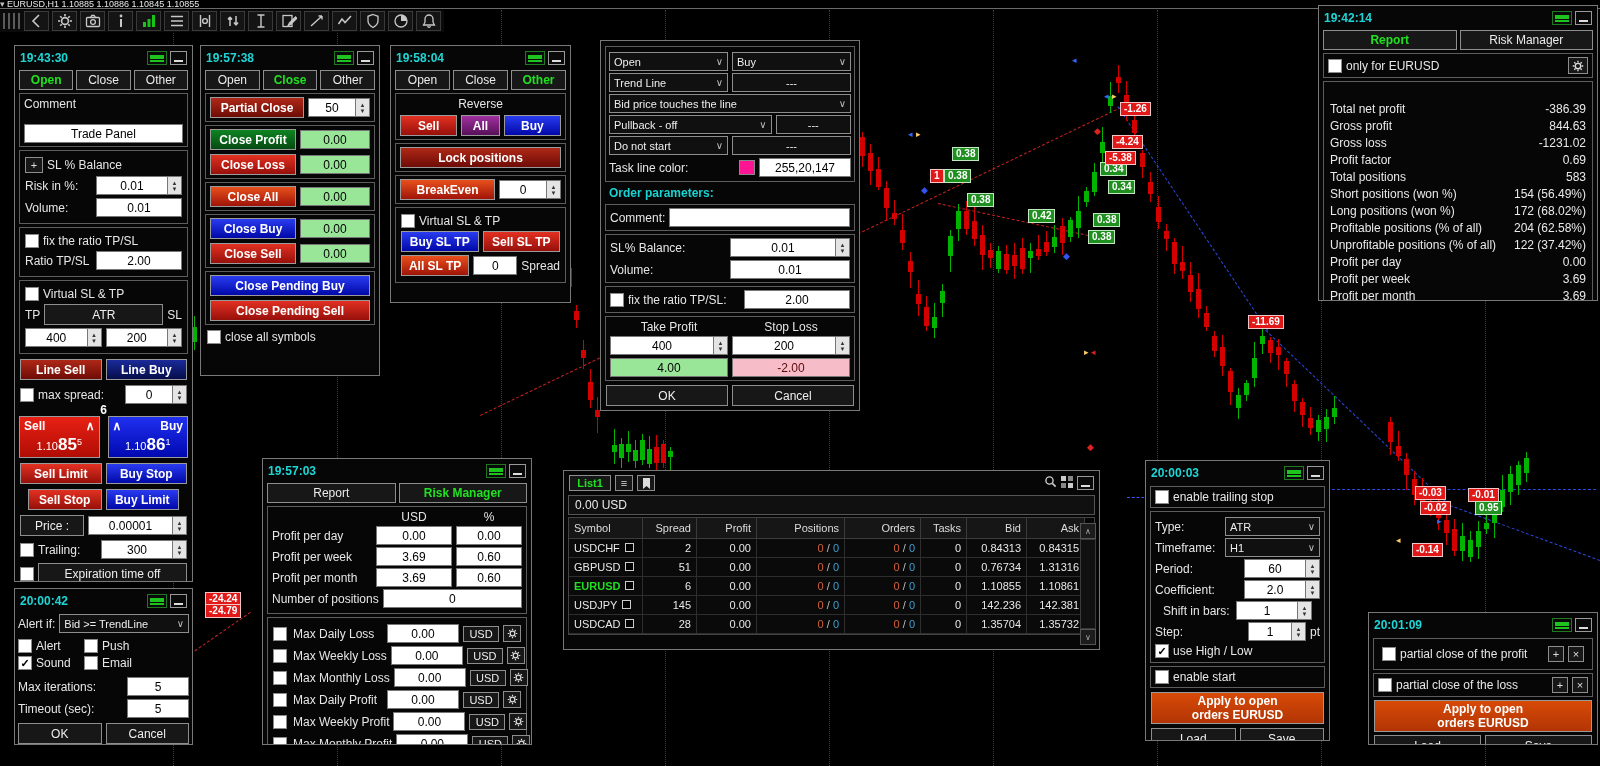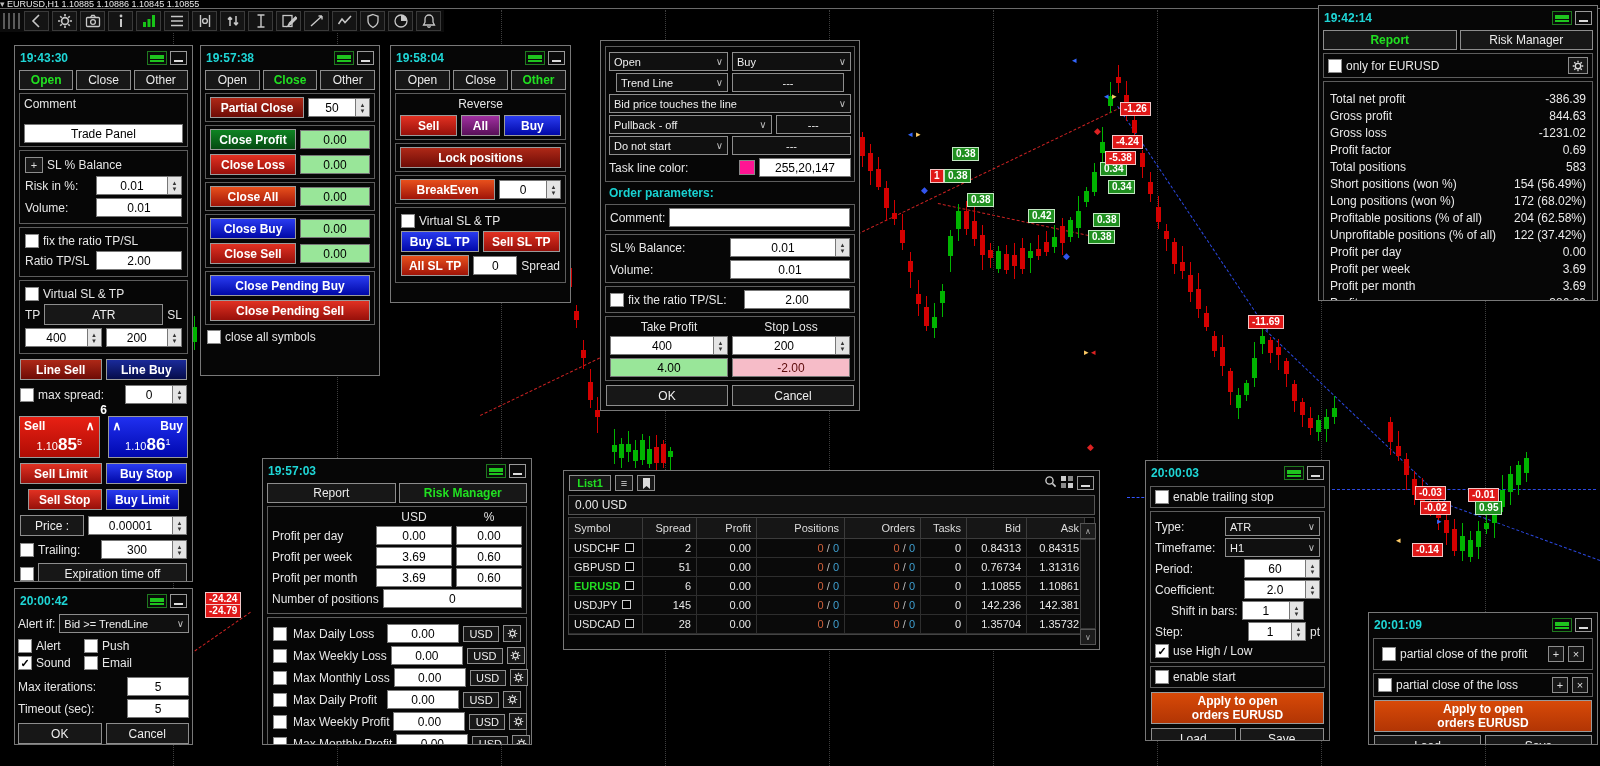--- a/index.html
+++ b/index.html
@@ -793,21 +793,21 @@
       <div class="row" style="margin:2px 0">
           <span class="dd" style="flex:1">
             <span>Open</span>
             <span class="cv">∨</span>
           </span>
         <span class="dd" style="flex:1">
             <span>Buy</span>
             <span class="cv">∨</span>
           </span>
         </div>
-      <div class="row" style="margin:2px 7px">
+      <div class="row" style="margin:2px 0">
           <span class="dd" style="flex:1">
             <span>Trend Line</span>
             <span class="cv">∨</span>
           </span>
         <span class="dd" style="flex:1;justify-content:center">
             <span>---</span>
           </span>
         </div>
       <div class="row" style="margin:2px 0">
           <span class="dd" style="flex:1">
@@ -1142,21 +1142,21 @@
       <span class="gearbox" style="width:20px">
             <svg width="12" height="12" viewBox="0 0 16 16">
               <g stroke="#ddd" stroke-width="1.8" fill="none">
                 <circle cx="8" cy="8" r="3.6"></circle>
                 <path d="M8 1v2.4M8 12.6V15M1 8h2.4M12.6 8H15M3 3l1.7 1.7M11.3 11.3L13 13M13 3l-1.7 1.7M4.7 11.3L3 13"></path>
               </g>
             </svg>
           </span>
         </div>
       </div>
-    <div class="grp" id="stats-rows" style="padding:8px 2px">
+    <div class="grp" id="stats-rows" style="padding:18px 2px">
         <div class="srow">
           <span>Total net profit</span>
           <span class="v">-386.39</span>
         </div>
         <div class="srow">
           <span>Gross profit</span>
           <span class="v">844.63</span>
         </div>
         <div class="srow">
           <span>Gross loss</span>
@@ -1249,21 +1249,21 @@
       <div class="row" style="margin:2px 0">
           <span class="lbl" style="flex:1">Coefficient:</span>
         <span class="stepper" style="width:76px">
             <span class="inp">2.0</span>
             <span class="spin">
               <span>▲</span>
               <span>▼</span>
             </span>
           </span>
         </div>
-      <div class="row" style="margin:2px 16px">
+      <div class="row" style="margin:2px 8px">
           <span class="lbl" style="flex:1">Shift in bars:</span>
         <span class="stepper" style="width:76px">
             <span class="inp">1</span>
             <span class="spin">
               <span>▲</span>
               <span>▼</span>
             </span>
           </span>
         </div>
       <div class="row" style="margin:2px 0">

